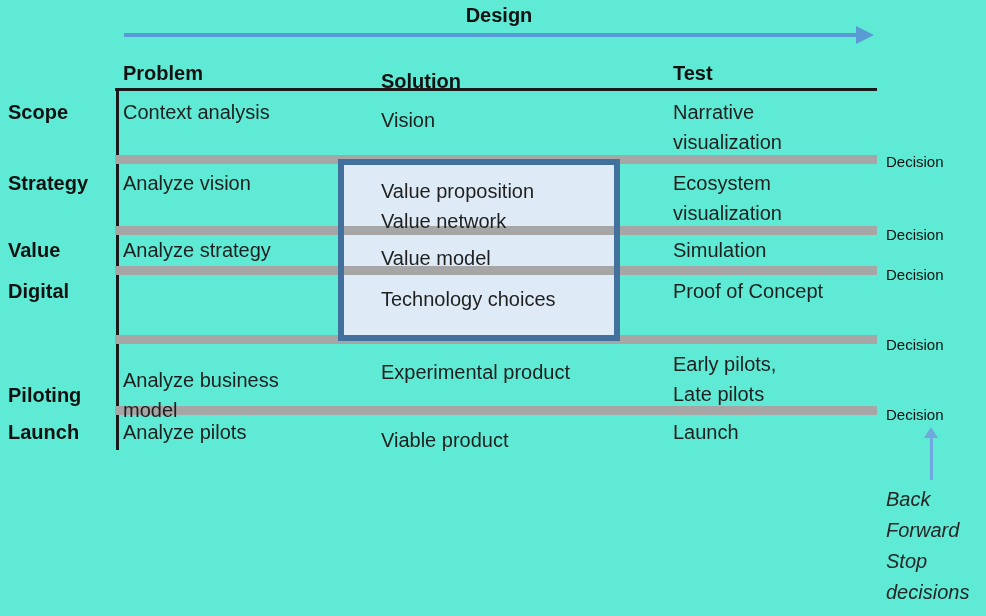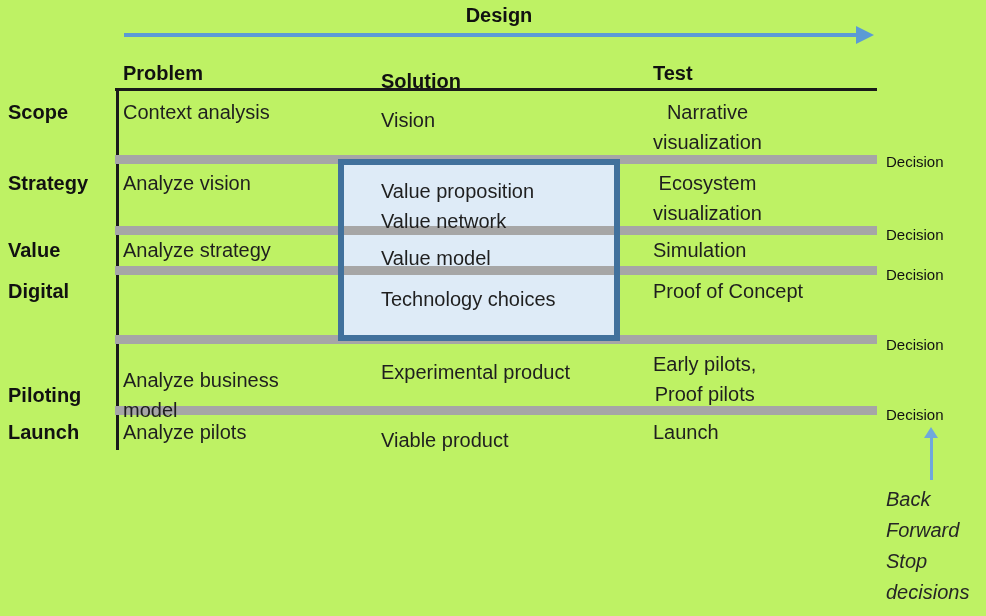--- a/index.html
+++ b/index.html
@@ -1,19 +1,19 @@
 <!DOCTYPE html>
 <html><head>
 <meta charset="utf-8">
 <style>
   html,body{margin:0;padding:0;background:#fff;}
   .canvas{
     position:relative;
     width:986px;height:616px;
-    background:#bef264;
+    background:#5eead4;
     font-family:"Liberation Sans", sans-serif;
     overflow:hidden;
   }
   
   .design-label{
     position:absolute;left:124px;top:4px;width:750px;
     text-align:center;font-size:20px;font-weight:bold;color:#111;
   }
   .design-shaft{
     position:absolute;left:124px;top:33px;width:734px;height:4px;
@@ -43,21 +43,21 @@
   .row-label{
     position:absolute;left:8px;font-size:20px;font-weight:bold;color:#111;
     line-height:30px;white-space:nowrap;z-index:5;
   }
   .cell{
     position:absolute;font-size:20px;color:#1f1f1f;
     line-height:30px;white-space:pre-line;z-index:5;
   }
   .col-problem{left:123px;}
   .col-solution{left:381px;margin-top:8px;}
-  .col-test{left:653px;text-align:center;}
+  .col-test{left:673px;}
   
   .decision{
     position:absolute;left:886px;font-size:15px;font-weight:normal;color:#111;
     line-height:22px;white-space:nowrap;z-index:5;
   }
   
   .note-shaft{position:absolute;left:930px;top:436px;width:3px;height:44px;background:#6FA8DC;}
   .note-head{
     position:absolute;left:924px;top:427px;width:0;height:0;
     border-left:7px solid transparent;border-right:7px solid transparent;
@@ -114,21 +114,21 @@
 
   <div class="row-label" style="top:276px">Digital</div>
   <div class="cell col-solution" style="top:276px">Technology choices</div>
   <div class="cell col-test" style="top:276px">Proof of Concept</div>
 
   <div class="row-label" style="top:380px">Piloting</div>
   <div class="cell col-problem" style="top:365px">Analyze business
 model</div>
   <div class="cell col-solution" style="top:349px">Experimental product</div>
   <div class="cell col-test" style="top:349px">Early pilots,
-Proof pilots</div>
+Late pilots</div>
 
   <div class="row-label" style="top:417px">Launch</div>
   <div class="cell col-problem" style="top:417px">Analyze pilots</div>
   <div class="cell col-solution" style="top:417px">Viable product</div>
   <div class="cell col-test" style="top:417px">Launch</div>
 
   <div class="decision" style="top:151px">Decision</div>
   <div class="decision" style="top:224px">Decision</div>
   <div class="decision" style="top:264px">Decision</div>
   <div class="decision" style="top:334px">Decision</div>

